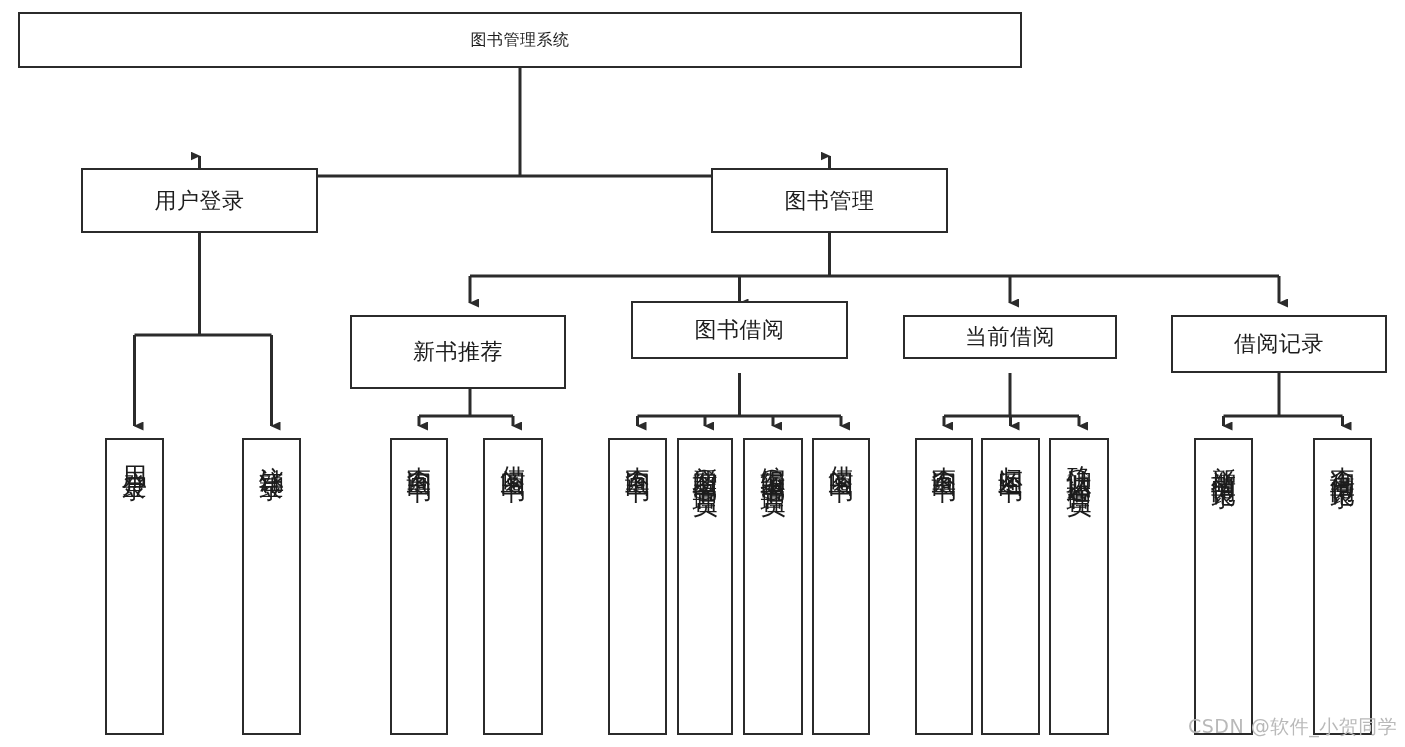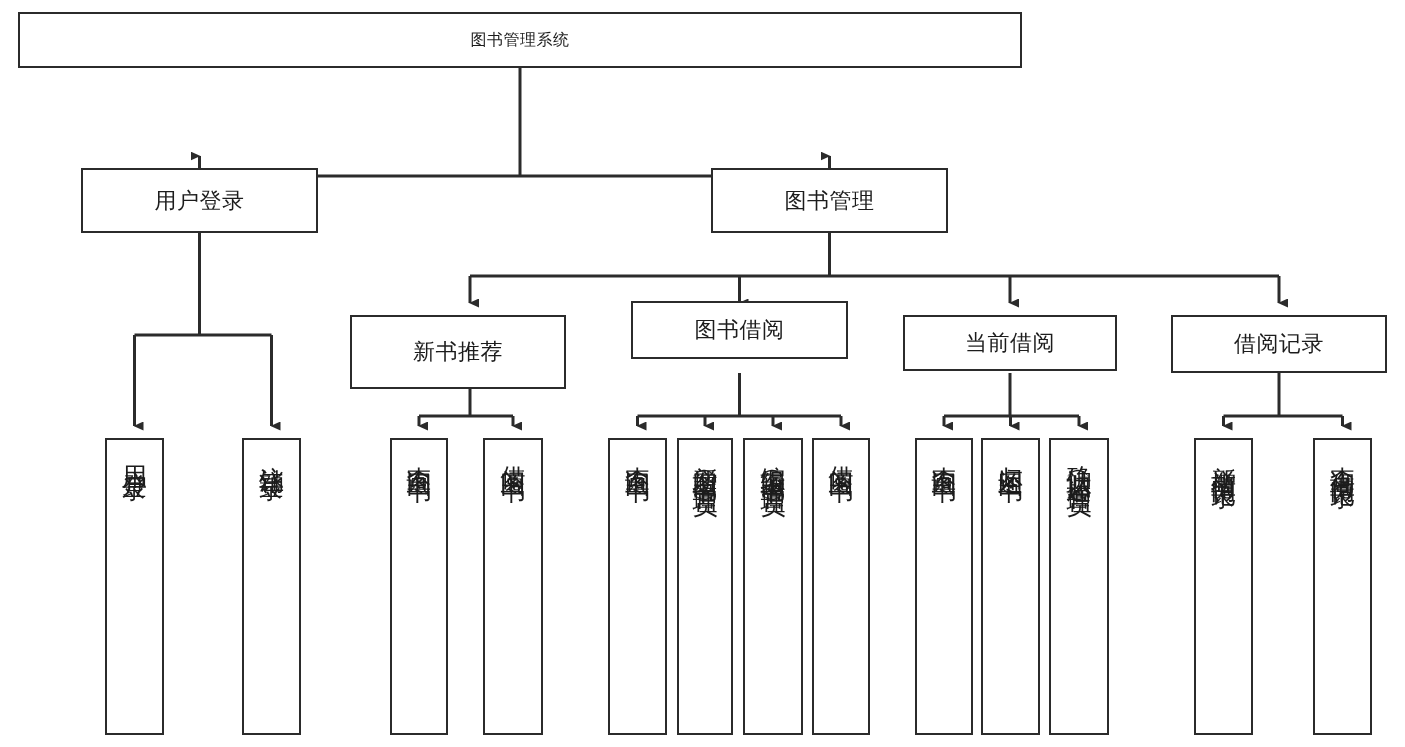--- a/index.html
+++ b/index.html
@@ -132,21 +132,21 @@
       </div>
       <div class="node horiz" style="left: 711px; top: 168px; width: 237px; height: 65px; align-items: center;">
         <span class="label">图书管理</span>
       </div>
       <div class="node horiz" style="left: 350px; top: 315px; width: 216px; height: 74px; justify-content: center;">
         <span class="label">新书推荐</span>
       </div>
       <div class="node horiz" style="left: 631px; top: 301px; width: 217px; height: 58px;">
         <span class="label">图书借阅</span>
       </div>
-      <div class="node horiz" style="left: 903px; top: 315px; width: 214px; height: 56px;">
+      <div class="node horiz" style="left: 903px; top: 315px; width: 214px; height: 44px;">
         <span class="label">当前借阅</span>
       </div>
       <div class="node horiz" style="left: 1171px; top: 315px; width: 216px; height: 58px;">
         <span class="label">借阅记录</span>
       </div>
       <div class="node vert" style="left: 105px; top: 438px; width: 59px; height: 297px;">
         <span class="label">用户登录</span>
       </div>
       <div class="node vert" style="left: 242px; top: 438px; width: 59px; height: 297px;">
         <span class="label">注销登录</span>
@@ -179,13 +179,14 @@
         <span class="label">确认归还（管理员）</span>
       </div>
       <div class="node vert" style="left: 1194px; top: 438px; width: 59px; height: 297px;">
         <span class="label">新增借阅记录</span>
       </div>
       <div class="node vert" style="left: 1313px; top: 438px; width: 59px; height: 297px;">
         <span class="label">查询借阅记录</span>
       </div>
     </div>
 
+  <div id="watermark">CSDN @软件_小贺同学</div>
 </div>
 
 </body></html>

